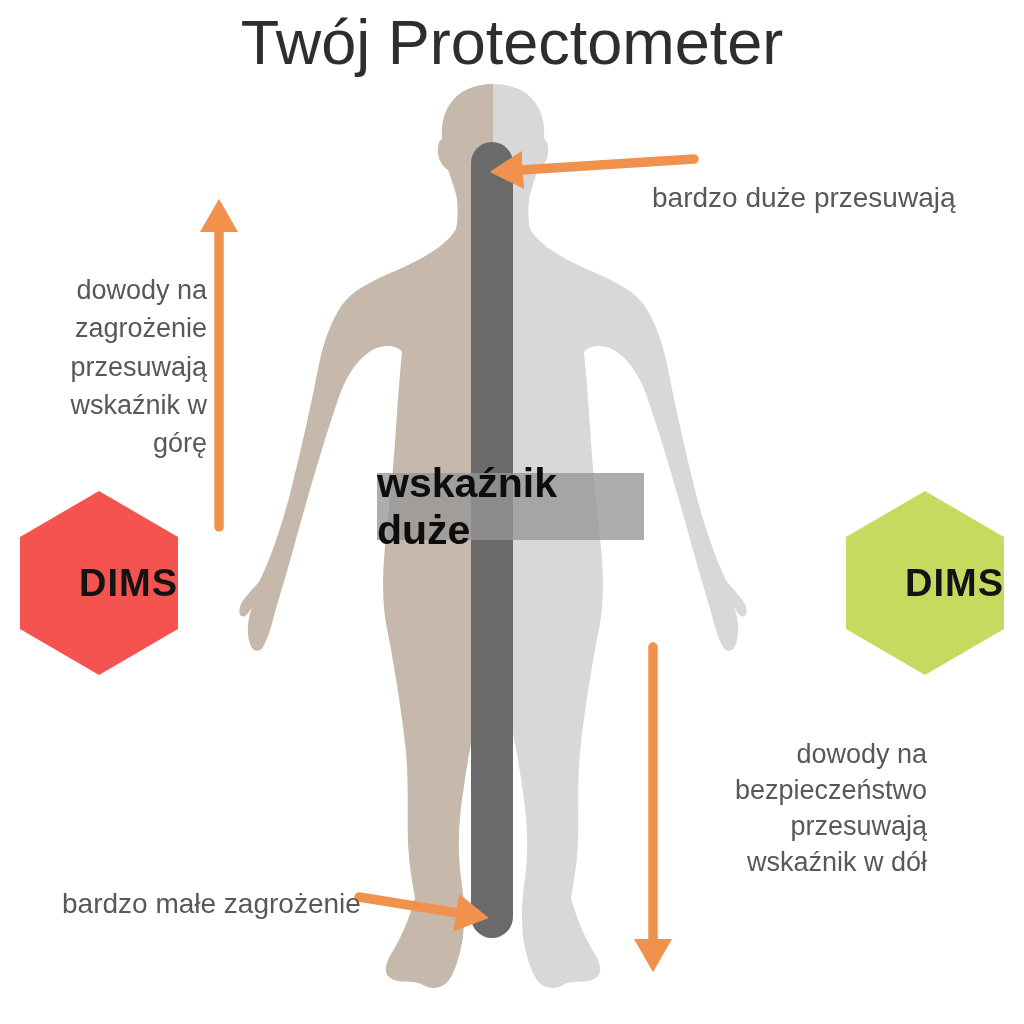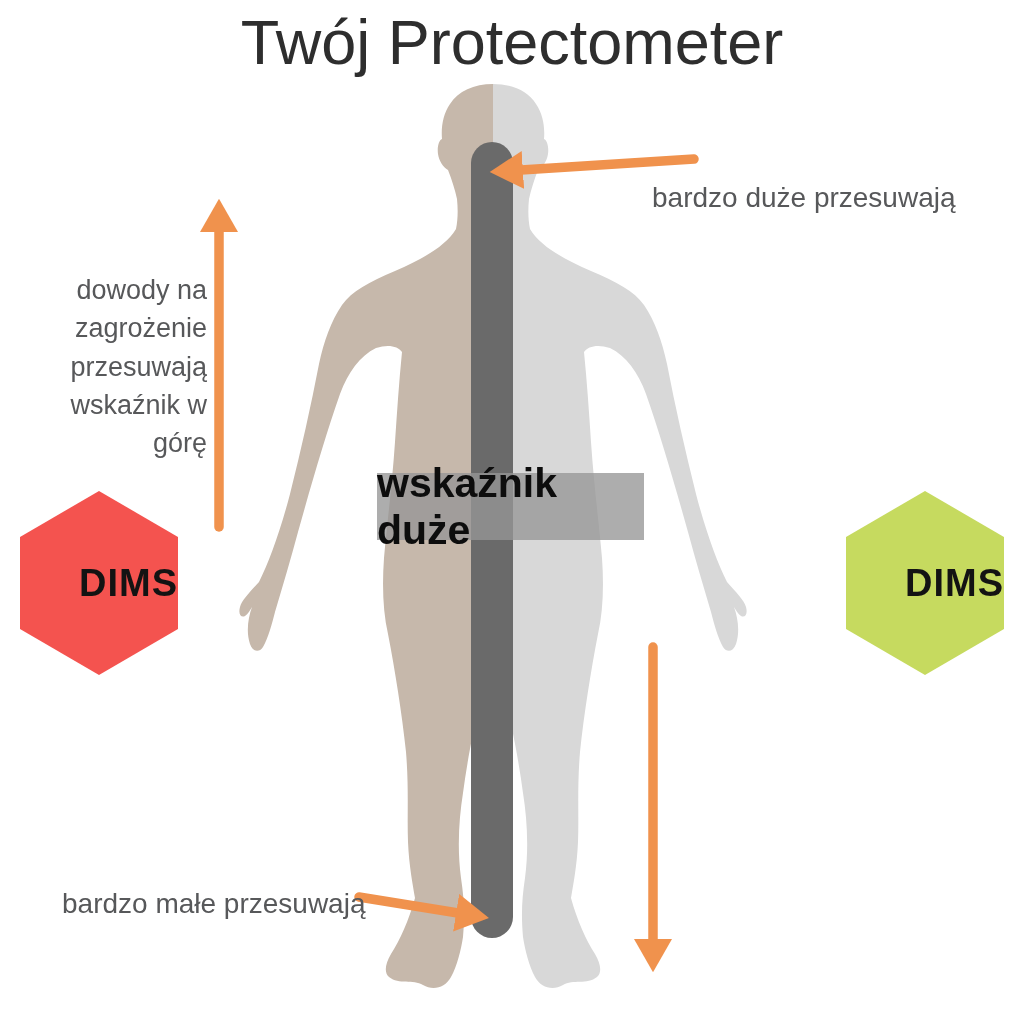--- a/index.html
+++ b/index.html
@@ -100,24 +100,25 @@
     <line x1="694" y1="159" x2="521" y2="170" stroke="#f0924d" stroke-width="9.5" stroke-linecap="round" marker-end="url(#ah)"></line>
     <line x1="359" y1="897" x2="458" y2="913" stroke="#f0924d" stroke-width="9.5" stroke-linecap="round" marker-end="url(#ah)"></line>
   </svg>
 
   <div class="indicator-label">
     <span>wskaźnik duże</span>
   </div>
 
   <div class="note" style="left:652px;top:180px;">bardzo duże przesuwają</div>
 
-  <div class="note" style="left:62px;top:886px;">bardzo małe przesuwają</div>
+  <div class="note" style="left:62px;top:886px;">bardzo małe zagrożenie</div>
 
   <div class="note-block" style="left:22px;top:271px;width:185px;">dowody na zagrożenie przesuwają wskaźnik w górę</div>
 
+  <div class="note-block" style="left:692px;top:737px;width:235px;line-height:1.33;">dowody na bezpieczeństwo przesuwają wskaźnik w dół</div>
 
   <div class="hex hex-dims">
     <span>DIMS</span>
   </div>
   <div class="hex hex-sims">
     <span>DIMS</span>
   </div>
 
 </div>
 

